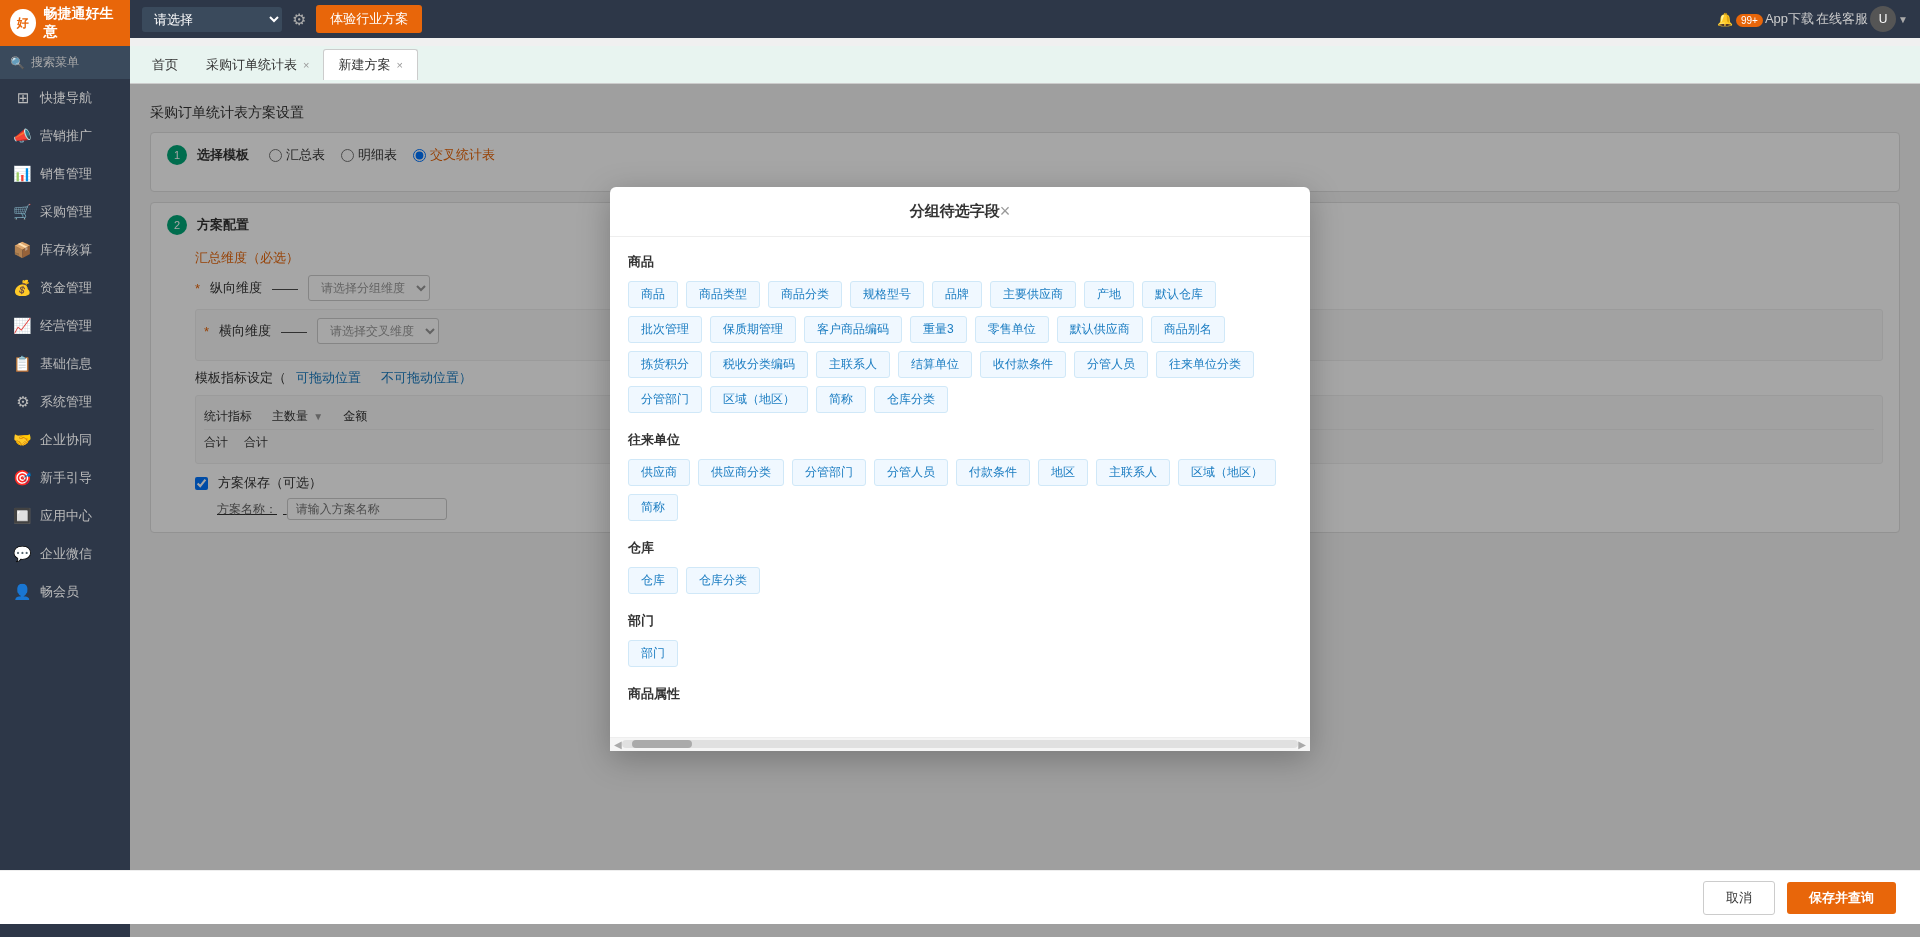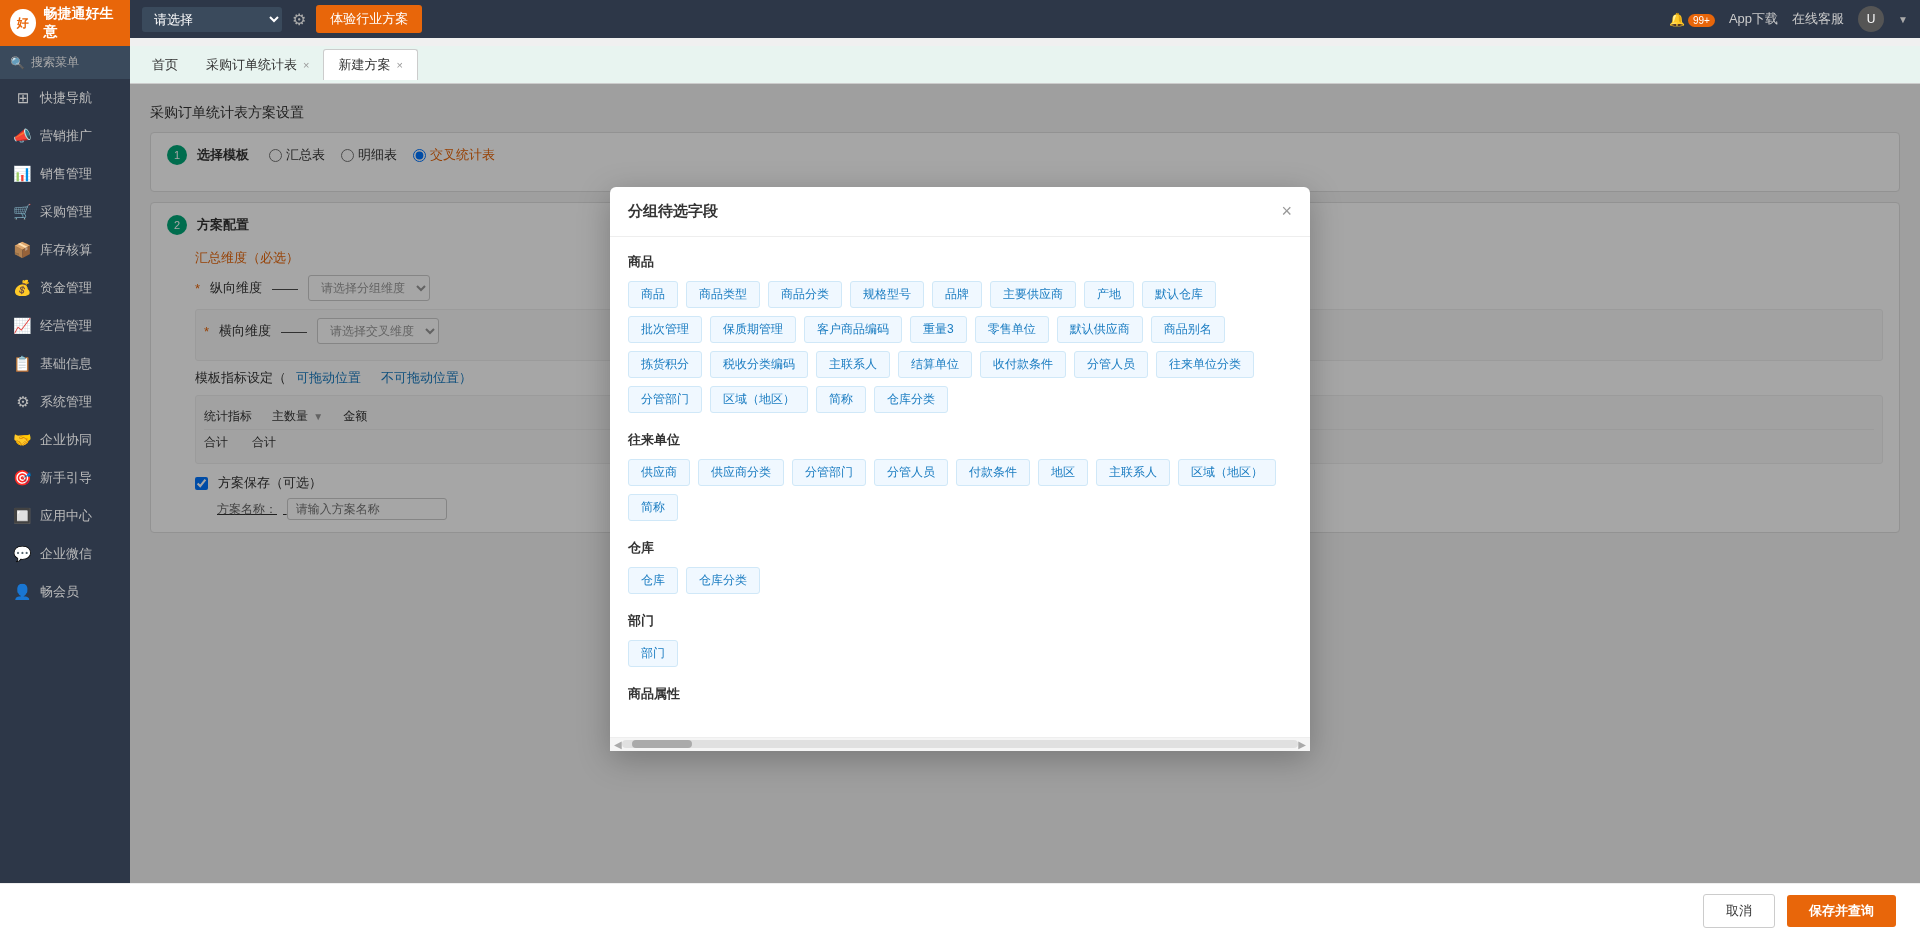--- a/index.html
+++ b/index.html
@@ -23,21 +23,21 @@
     }
     .sidebar-item .s-icon { width: 18px; height: 18px; display: flex; align-items: center; justify-content: center; font-size: 15px; }
 
     
     .topbar {
       position: fixed; left: 130px; top: 0; right: 0; height: 38px; background: #2d3748; display: flex; align-items: center; justify-content: space-between; z-index: 10; padding: 0 12px;
     }
     .topbar-left { display: flex; align-items: center; gap: 10px; }
     .topbar-select { background: #3a4a5c; border: none; color: white; padding: 4px 8px; border-radius: 3px; font-size: 13px; width: 140px; }
     .topbar-btn { background: #e8660a; color: white; border: none; padding: 5px 14px; border-radius: 3px; cursor: pointer; font-size: 13px; }
-    .topbar-right { display: flex; align-items: center; gap: 14px; color: #ccc; font-size: 13px; }
+    .topbar-right { display: flex; align-items: center; gap: 2px; color: #ccc; font-size: 13px; }
     .topbar-right .badge { background: #e8660a; color: white; border-radius: 10px; padding: 1px 5px; font-size: 10px; margin-left: 2px; }
 
     
     .tabbar {
       position: fixed; left: 130px; top: 46px; right: 0; height: 38px; background: #e8f4f0; display: flex; align-items: center; border-bottom: 1px solid #ccc; z-index: 9; padding: 0 8px;
     }
     .tab {
       padding: 6px 14px; font-size: 13px; cursor: pointer; color: #333; border-radius: 3px 3px 0 0; display: flex; align-items: center; gap: 6px;
     }
     .tab.active { background: white; color: #333; border: 1px solid #ccc; border-bottom: none; }
@@ -52,21 +52,21 @@
     
     .overlay {
       position: fixed; left: 130px; top: 84px; right: 0; bottom: 0; background: rgba(0,0,0,0.35); z-index: 100;
     }
 
     
     .modal {
       position: fixed; left: 50%; top: 50%; transform: translate(-50%, -50%); width: 700px; max-height: 600px; background: white; border-radius: 6px; box-shadow: 0 8px 32px rgba(0,0,0,0.25); z-index: 200; display: flex; flex-direction: column;
     }
     .modal-header {
-      padding: 14px 18px; border-bottom: 1px solid #eee; display: flex; align-items: center; justify-content: space-between; flex-shrink: 0;
+      padding: 14px 18px; border-bottom: 1px solid #eee; display: flex; align-items: center; justify-content: center; flex-shrink: 0;
     }
     .modal-title { font-size: 15px; font-weight: bold; color: #333; }
     .modal-close { cursor: pointer; color: #999; font-size: 18px; }
     .modal-body { overflow-y: auto; padding: 16px 18px; flex: 1; }
 
     
     .field-section { margin-bottom: 18px; }
     .section-title { font-size: 13px; font-weight: bold; color: #333; margin-bottom: 10px; }
     .field-tags { display: flex; flex-wrap: wrap; gap: 8px; }
     .field-tag {
@@ -80,21 +80,21 @@
 
     
     .modal-hscroll {
       height: 14px; background: #f5f5f5; border-top: 1px solid #eee; display: flex; align-items: center; padding: 0 4px; flex-shrink: 0;
     }
     .modal-hscroll-bar { flex: 1; height: 8px; background: #e0e0e0; border-radius: 4px; position: relative; }
     .modal-hscroll-thumb { position: absolute; left: 10px; width: 60px; height: 8px; background: #aaa; border-radius: 4px; }
 
     
     .footer-bar {
-      position: fixed; bottom: 0; left: 0; right: 0; height: 54px; background: white; border-top: 1px solid #eee; display: flex; align-items: center; justify-content: flex-end; padding: 0 24px; gap: 12px; z-index: 300;
+      position: fixed; bottom: 13px; left: 0; right: 0; height: 54px; background: white; border-top: 1px solid #eee; display: flex; align-items: center; justify-content: flex-end; padding: 0 24px; gap: 12px; z-index: 300;
     }
     .btn-cancel { padding: 7px 22px; border: 1px solid #ccc; background: white; color: #333; border-radius: 3px; cursor: pointer; font-size: 13px; }
     .btn-confirm { padding: 7px 22px; background: #e8660a; color: white; border: none; border-radius: 3px; cursor: pointer; font-size: 13px; font-weight: bold; }
 
     
     .bg-content { padding: 10px; color: #333; }
     .step-row { display: flex; gap: 10px; margin-bottom: 14px; align-items: center; }
     .step-badge { background: #00a878; color: white; border-radius: 50%; width: 20px; height: 20px; display: flex; align-items: center; justify-content: center; font-size: 11px; flex-shrink: 0; }
     .radio-group { display: flex; gap: 16px; align-items: center; font-size: 13px; color: #333; }
     .radio-group label { display: flex; align-items: center; gap: 4px; cursor: pointer; }
@@ -272,21 +272,21 @@
         </div>
         <div style="background:#f9f9f9;border:1px solid #eee;padding:8px;border-radius:3px;">
           <div style="display:flex;gap:20px;font-size:12px;color:#333;padding:4px 0;border-bottom:1px solid #eee;">
             <span>统计指标</span>
             <span>
               <span>主数量</span>
               <span style="font-size:10px;color:#999;margin-left:2px;">▼</span>
             </span>
             <span>金额</span>
           </div>
-          <div style="display:flex;gap:24px;font-size:12px;color:#333;padding:4px 0;">
+          <div style="display:flex;gap:16px;font-size:12px;color:#333;padding:4px 0;">
             <span>合计</span>
             <span>合计</span>
           </div>
         </div>
         <div style="margin-top:10px;">
           <label style="display:flex;align-items:center;gap:10px;cursor:pointer;">
             <input type="checkbox" checked="" style="">
             <span>方案保存（可选）</span>
           </label>
           <div style="margin-top:6px;padding-left:22px;text-decoration:underline;">

